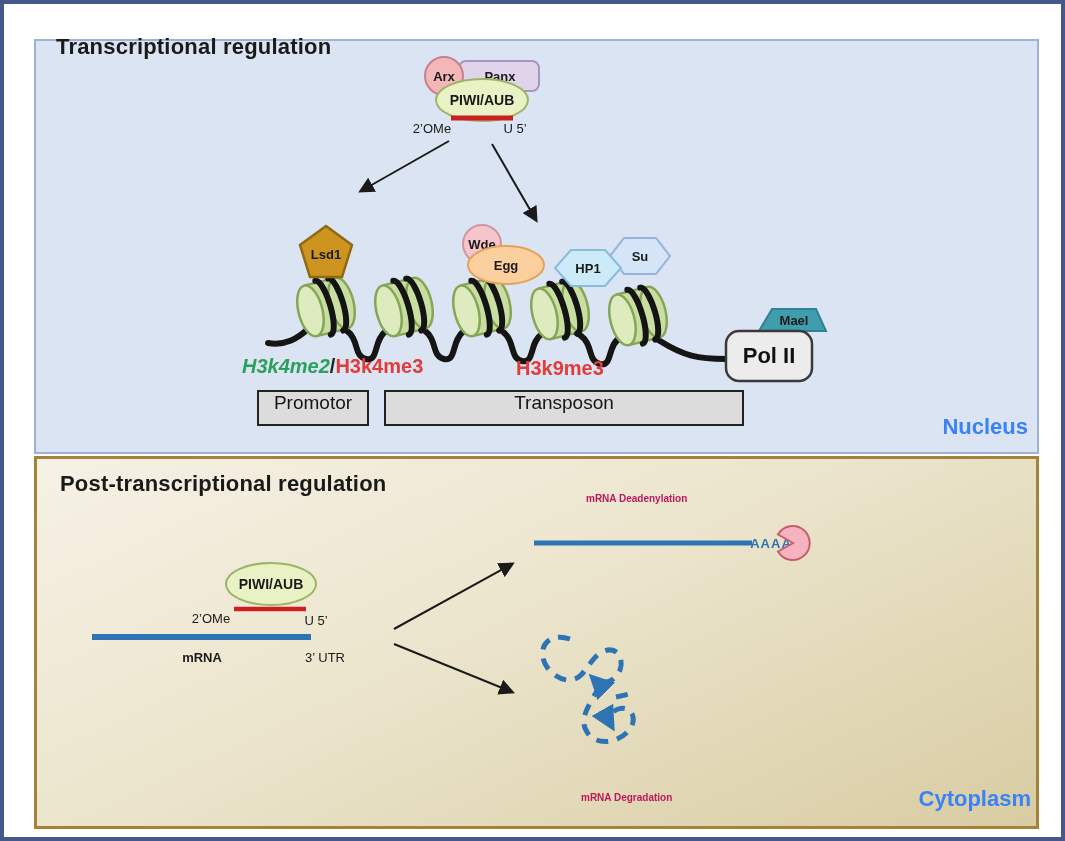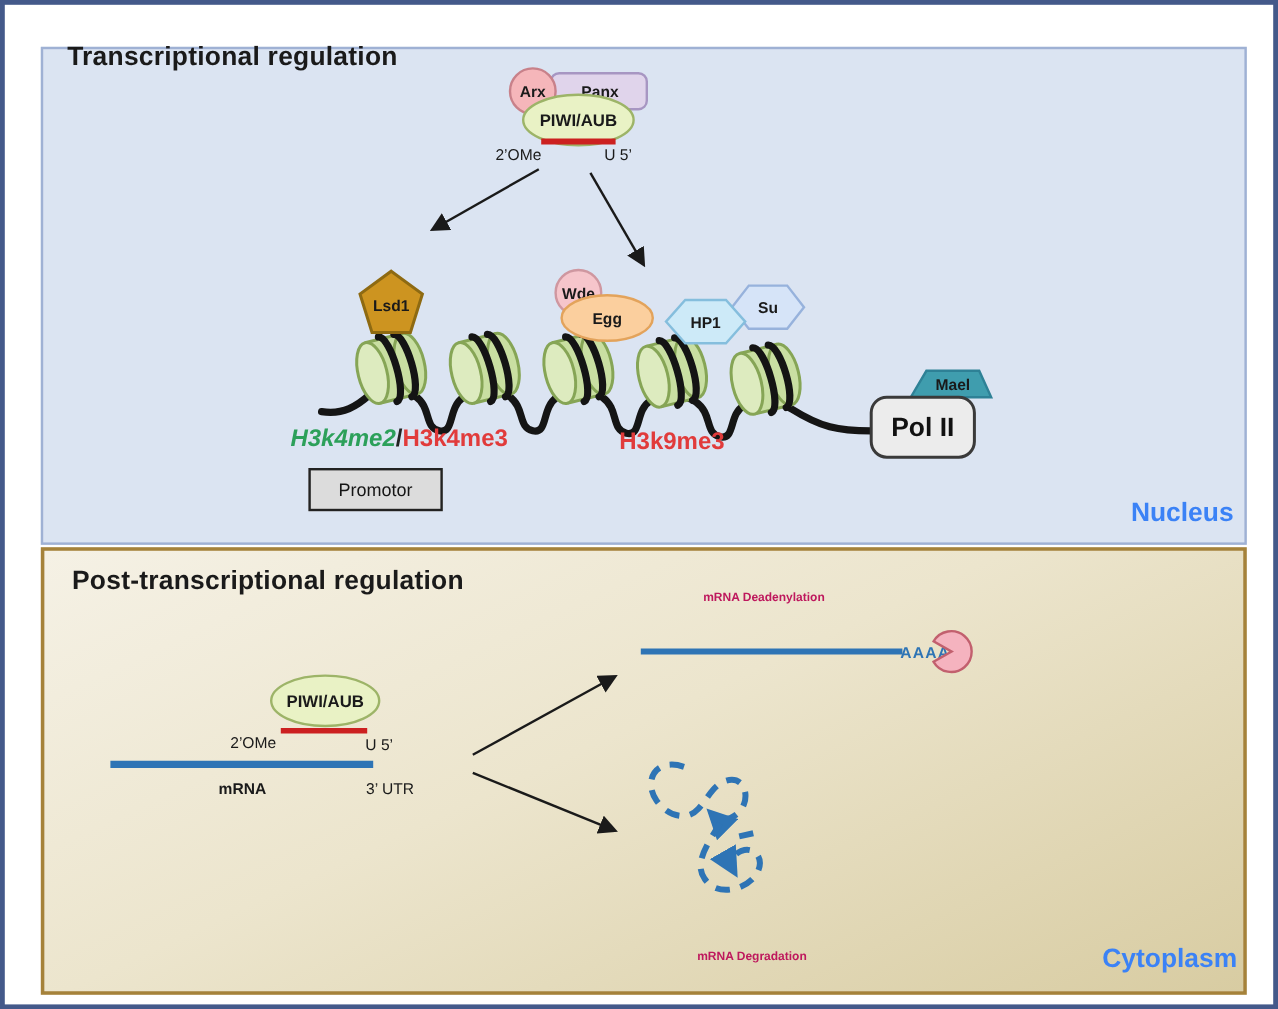--- a/index.html
+++ b/index.html
@@ -7,21 +7,21 @@
   .panel{position:absolute;box-sizing:border-box;}
   #nucleus-panel{left:30px;top:35px;width:1005px;height:415px;background:var(--nucleus-bg,#dbe4f2);border:2px solid #9fb1d4;}
   #cytoplasm-panel{left:30px;top:452px;width:1005px;height:373px;background:linear-gradient(155deg,#f5f1e5 0%,#ece5cd 45%,#d8cca2 100%);border:3px solid var(--cytoplasm-gold,#a5823a);}
   .abs{position:absolute;}
   .sec-title{font-size:22px;font-weight:700;color:#1a1a1a;letter-spacing:0.2px;}
   .region-label{font-size:22px;font-weight:700;color:#3b82f6;}
   .marks{font-size:20px;font-weight:700;white-space:nowrap;}
   .mark-green{color:var(--h3k4me2-green,#2ca05a);font-style:italic;}
   .mark-red{color:var(--mark-red,#e13b3b);}
   .mark-slash{color:#222;}
-  .dna-box{display:flex;align-items:center;justify-content:center;background:#dcdcdc;border:2.5px solid #222;font-size:15px;color:#151515;box-sizing:border-box;}
+  .dna-box{display:flex;align-items:flex-start;justify-content:center;background:#dcdcdc;border:2.5px solid #222;font-size:19px;color:#151515;box-sizing:border-box;}
   .small-label{font-size:10px;font-weight:700;color:#be185d;white-space:nowrap;}
   svg{position:absolute;left:0;top:0;}
   svg text{font-family:"Liberation Sans",sans-serif;}
   .prot{font-size:13px;font-weight:700;fill:#1a1a1a;text-anchor:middle;}
   .prot-lg{font-size:14px;font-weight:700;fill:#1a1a1a;text-anchor:middle;}
   .plain{font-size:13px;fill:#1a1a1a;text-anchor:middle;}
   .bold13{font-size:13px;font-weight:700;fill:#1a1a1a;text-anchor:middle;}
   .polii{font-size:22px;font-weight:700;fill:#111;text-anchor:middle;}
   .polya{font-size:13px;font-weight:700;fill:var(--mrna-blue,#2e74b5);text-anchor:middle;letter-spacing:1px;}
 </style>
@@ -142,20 +142,23 @@
 
   <div class="abs sec-title" style="left:52px;top:30px;">Transcriptional regulation</div>
   <div class="abs sec-title" style="left:56px;top:467px;">Post-transcriptional regulation</div>
 
   <div class="abs marks" style="left:238px;top:351px;"><span class="mark-green">H3k4me2</span><span class="mark-slash">/</span><span class="mark-red">H3k4me3</span></div>
   <div class="abs marks mark-red" style="left:512px;top:353px;">H3k9me3</div>
 
   <div class="abs dna-box" style="left:253px;top:386px;width:112px;height:36px;">
       <span>Promotor</span>
     </div>
+  <div class="abs dna-box" style="left:380px;top:386px;width:360px;height:36px;">
+      <span>Transposon</span>
+    </div>
 
   <div class="abs region-label" style="right:33px;top:410px;">Nucleus</div>
   <div class="abs region-label" style="right:30px;top:782px;">Cytoplasm</div>
 
   <div class="abs small-label" style="left:582px;top:489px;">mRNA Deadenylation</div>
   <div class="abs small-label" style="left:577px;top:788px;">mRNA Degradation</div>
 
 </div>
 
 </body></html>

